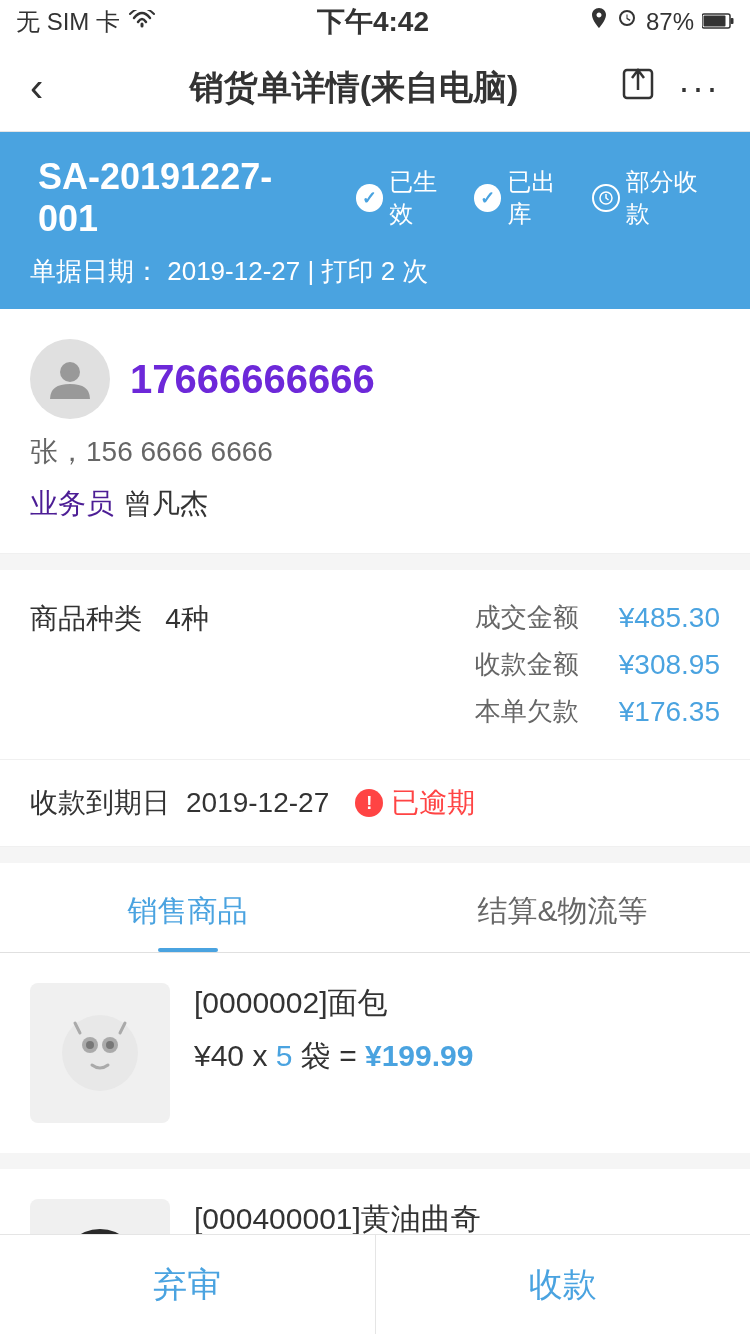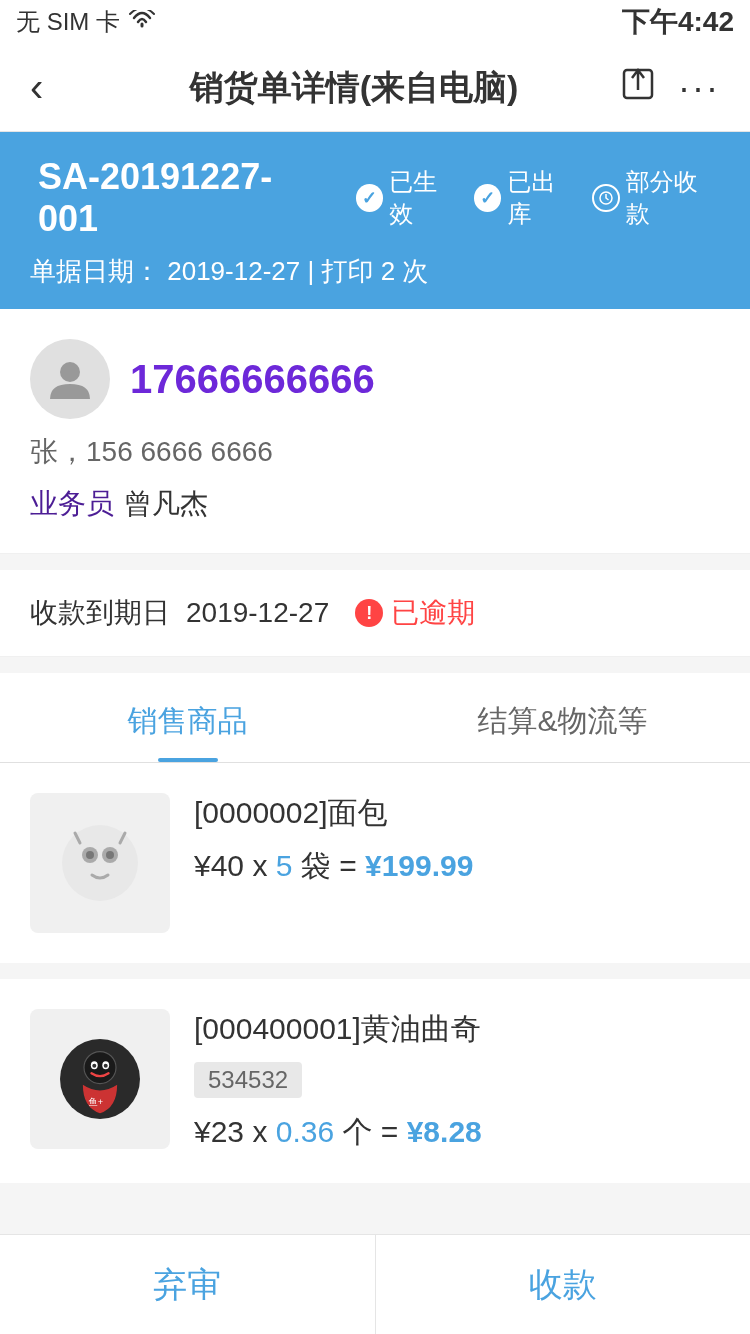--- a/index.html
+++ b/index.html
@@ -342,20 +342,40 @@
       <span>
         <svg width="28" height="20" viewBox="0 0 28 20">
           <path d="M14 16 Q14 14 14 14" stroke="#333" stroke-width="3" stroke-linecap="round" fill="none"></path>
           <path d="M10 12 Q12 9 14 9 Q16 9 18 12" stroke="#333" stroke-width="2.5" stroke-linecap="round" fill="none"></path>
           <path d="M6 8 Q10 3 14 3 Q18 3 22 8" stroke="#333" stroke-width="2.5" stroke-linecap="round" fill="none"></path>
           <path d="M2 4 Q8 -2 14 -2 Q20 -2 26 4" stroke="#333" stroke-width="2" stroke-linecap="round" fill="none"></path>
         </svg>
       </span>
     </div>
     <div class="status-center">下午4:42</div>
+    <div class="status-right">
+      <span>
+        <svg width="18" height="22" viewBox="0 0 18 22" fill="#333">
+            <path d="M9 0C5.13 0 2 3.13 2 7c0 5.25 7 13 7 13s7-7.75 7-13c0-3.87-3.13-7-7-7zm0 9.5C7.62 9.5 6.5 8.38 6.5 7S7.62 4.5 9 4.5 11.5 5.62 11.5 7 10.38 9.5 9 9.5z"></path>
+          </svg>
+      </span>
+      <span>
+        <svg width="22" height="22" viewBox="0 0 22 22" fill="#333">
+            <path d="M11 2a8 8 0 100 16A8 8 0 0011 2zm0 14a6 6 0 110-12 6 6 0 010 12zm.5-9.5h-1V11l3.28 1.97.72-1.21-3-1.76z"></path>
+          </svg>
+      </span>
+      <span>87%</span>
+      <span>
+        <svg width="32" height="18" viewBox="0 0 32 18">
+          <rect x="0" y="2" width="28" height="14" rx="2" ry="2" stroke="#333" stroke-width="1.5" fill="none"></rect>
+          <rect x="1.5" y="3.5" width="22" height="11" rx="1" ry="1" fill="#333"></rect>
+          <rect x="28.5" y="6" width="3" height="6" rx="1" ry="1" fill="#333"></rect>
+        </svg>
+      </span>
+    </div>
   </div>
 
   <div class="nav-bar">
     <div class="nav-back">‹</div>
     <div class="nav-title">销货单详情(来自电脑)</div>
     <div class="nav-actions">
       <span>
         <svg width="40" height="40" viewBox="0 0 40 40" fill="none" stroke="#333" stroke-width="2.5">
           <rect x="6" y="6" width="28" height="28" rx="3" ry="3"></rect>
           <path d="M20 6 L20 26 M14 14 L20 6 L26 14"></path>
@@ -409,20 +429,41 @@
     <div class="customer-meta">
       <div class="meta-item">
         <span class="meta-label">业务员</span>
         <span>曾凡杰</span>
       </div>
     </div>
   </div>
 
   <div class="divider"></div>
 
+  <div class="stats-section">
+    <div class="stats-left">
+      <span>商品种类</span>
+      &nbsp;
+      <span>4种</span>
+    </div>
+    <div class="stats-right">
+      <div class="stat-row">
+        <span class="stat-label">成交金额</span>
+        <span class="stat-value">¥485.30</span>
+      </div>
+      <div class="stat-row">
+        <span class="stat-label">收款金额</span>
+        <span class="stat-value">¥308.95</span>
+      </div>
+      <div class="stat-row">
+        <span class="stat-label">本单欠款</span>
+        <span class="stat-value">¥176.35</span>
+      </div>
+    </div>
+  </div>
 
   <div class="due-section">
     <span>收款到期日</span>
     <span>2019-12-27</span>
     <div class="overdue-badge">
       <div class="overdue-dot">!</div>
       <span class="overdue-text">已逾期</span>
     </div>
   </div>
 

